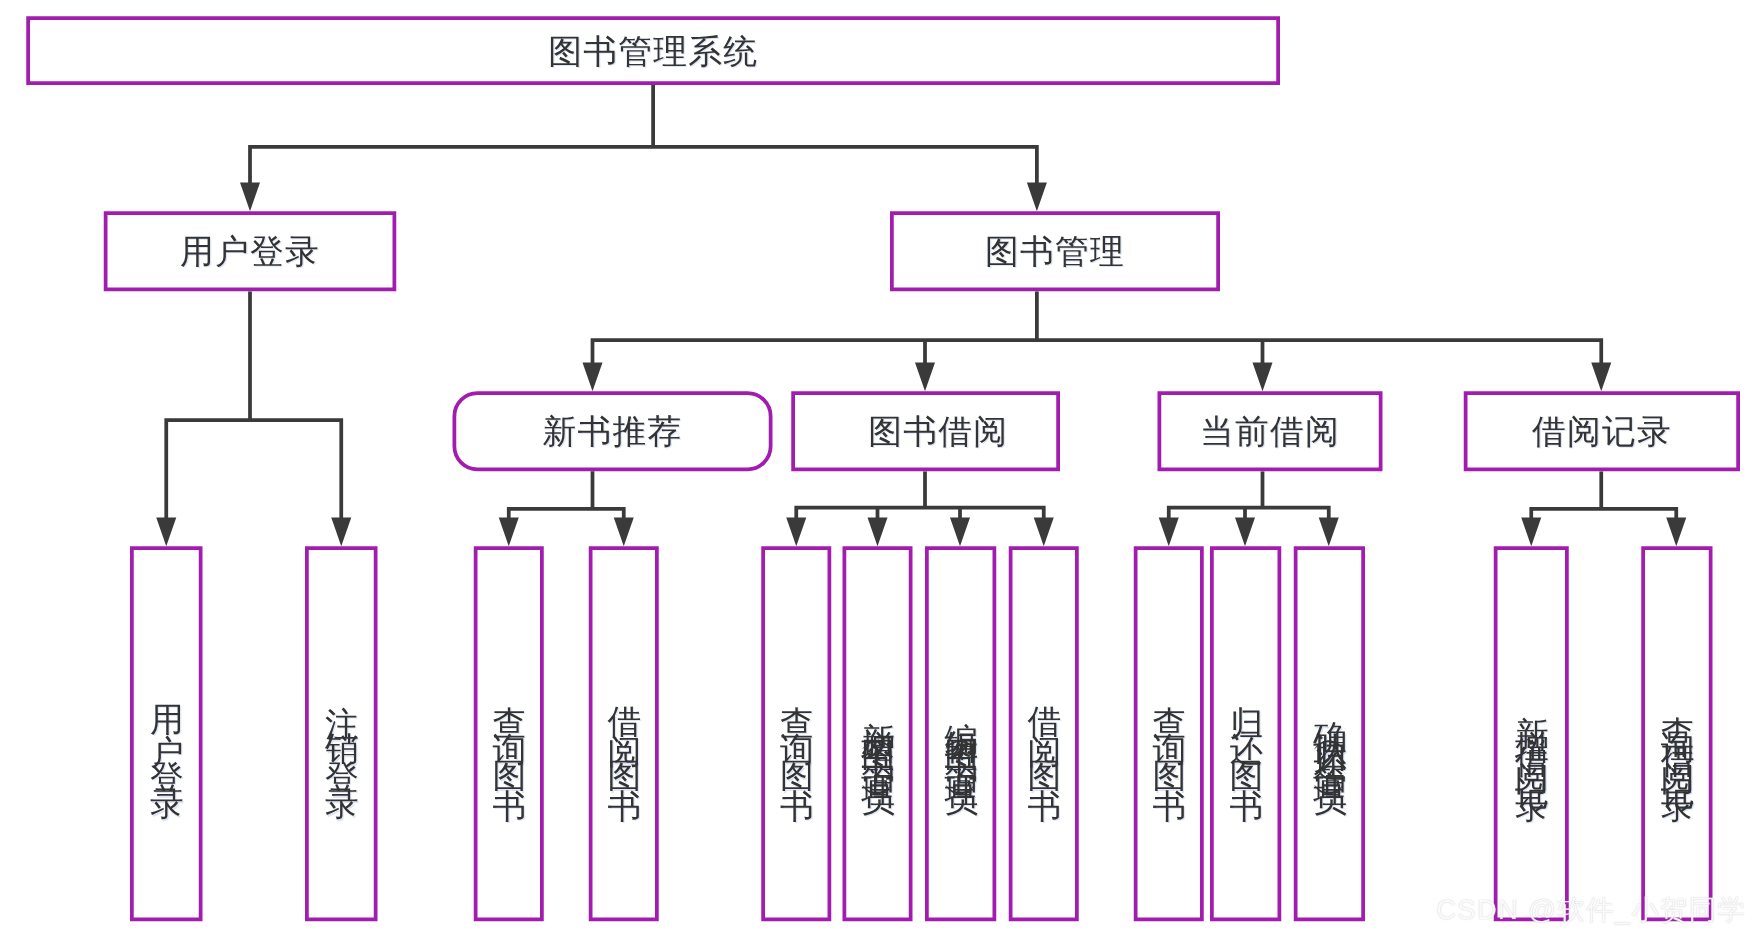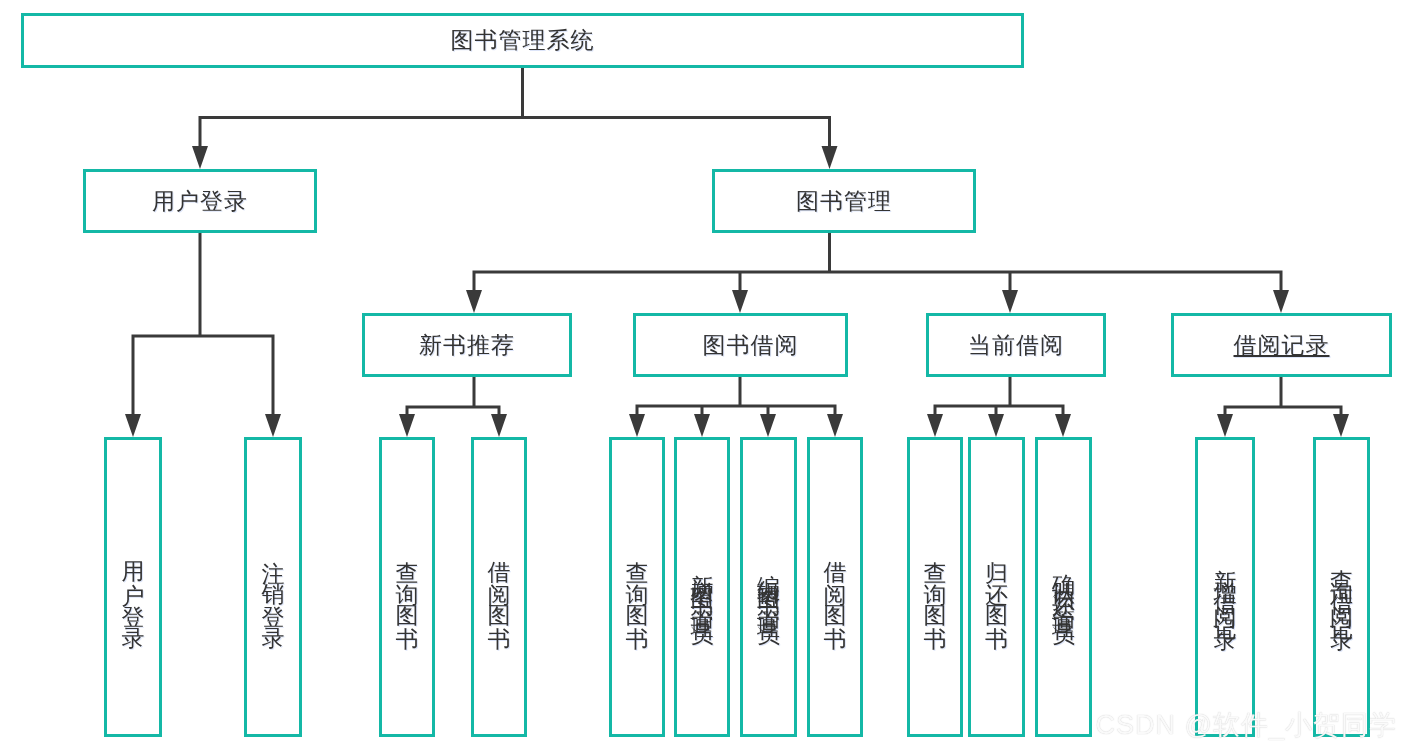--- a/index.html
+++ b/index.html
@@ -2,51 +2,51 @@
 <html><head>
 <meta charset="utf-8">
 <title>diagram</title>
 <style>
   html,body{margin:0;padding:0;background:#fff;}
   .canvas{
     position:relative;width:1405px;height:747px;background:#fff;overflow:hidden;
     font-family:"Liberation Sans","DejaVu Sans",sans-serif;color:#333;
   }
   .box{
-    position:absolute;background:#fff;border:3px solid #14b8a6;
+    position:absolute;background:#fff;border:3px solid #a21caf;
     display:flex;align-items:center;justify-content:center;
     box-sizing:border-box;
     text-shadow:1px 1px 0 rgba(120,150,230,0.25);
-    font-size:23px;letter-spacing:1px;white-space:nowrap;
+    font-size:27px;letter-spacing:1px;white-space:nowrap;
   }
   .root{left:21px;top:13px;width:1003px;height:55px;}
   .lv2a{left:83px;top:169px;width:234px;height:64px;}
   .lv2b{left:712px;top:169px;width:264px;height:64px;}
-  .lv3a{left:362px;top:313px;width:210px;height:64px;}
+  .lv3a{left:362px;top:313px;width:256px;height:64px;border-radius:20px;}
   .lv3b{left:633px;top:313px;width:215px;height:64px;padding-left:20px;}
   .lv3c{left:902px;top:313px;width:180px;height:64px;margin-left:24px;}
-  .lv3d{left:1171px;top:313px;width:221px;height:64px;text-decoration:underline;}
+  .lv3d{left:1171px;top:313px;width:221px;height:64px;}
   .leaf{
     top:437px;height:300px;width:58px;
     writing-mode:vertical-rl;text-orientation:mixed;
     letter-spacing:22px;line-height:1;
   }
   .ls-md{letter-spacing:12px;}
   .ls-sm{letter-spacing:7px;}
   .lf1{left:104px;}  .lf2{left:244px;}
   .lf3{left:379px;width:56px;}  .lf4{left:471px;width:56px;}
   .lf5{left:609px;width:56px;}  .lf6{left:674px;width:56px;}
   .lf7{left:740px;width:57px;}  .lf8{left:807px;width:56px;}
   .lf9{left:907px;width:56px;}  .lf10{left:968px;width:57px;}
   .lf11{left:1035px;width:57px;} .lf12{left:1195px;width:60px;}
   .lf13{left:1313px;width:57px;}
   svg.connectors{position:absolute;left:0;top:0;pointer-events:none;}
   .watermark{
     position:absolute;right:8px;bottom:4px;z-index:5;
-    font-size:27px;letter-spacing:1px;
+    font-size:22px;letter-spacing:1px;
     color:rgba(255,255,255,0.92);
     text-shadow:0 0 1px rgba(150,150,150,0.65);
   }
 </style>
 </head>
 <body>
 
 <div class="canvas">
 
   <svg class="connectors" width="1405" height="747" viewBox="0 0 1405 747">

